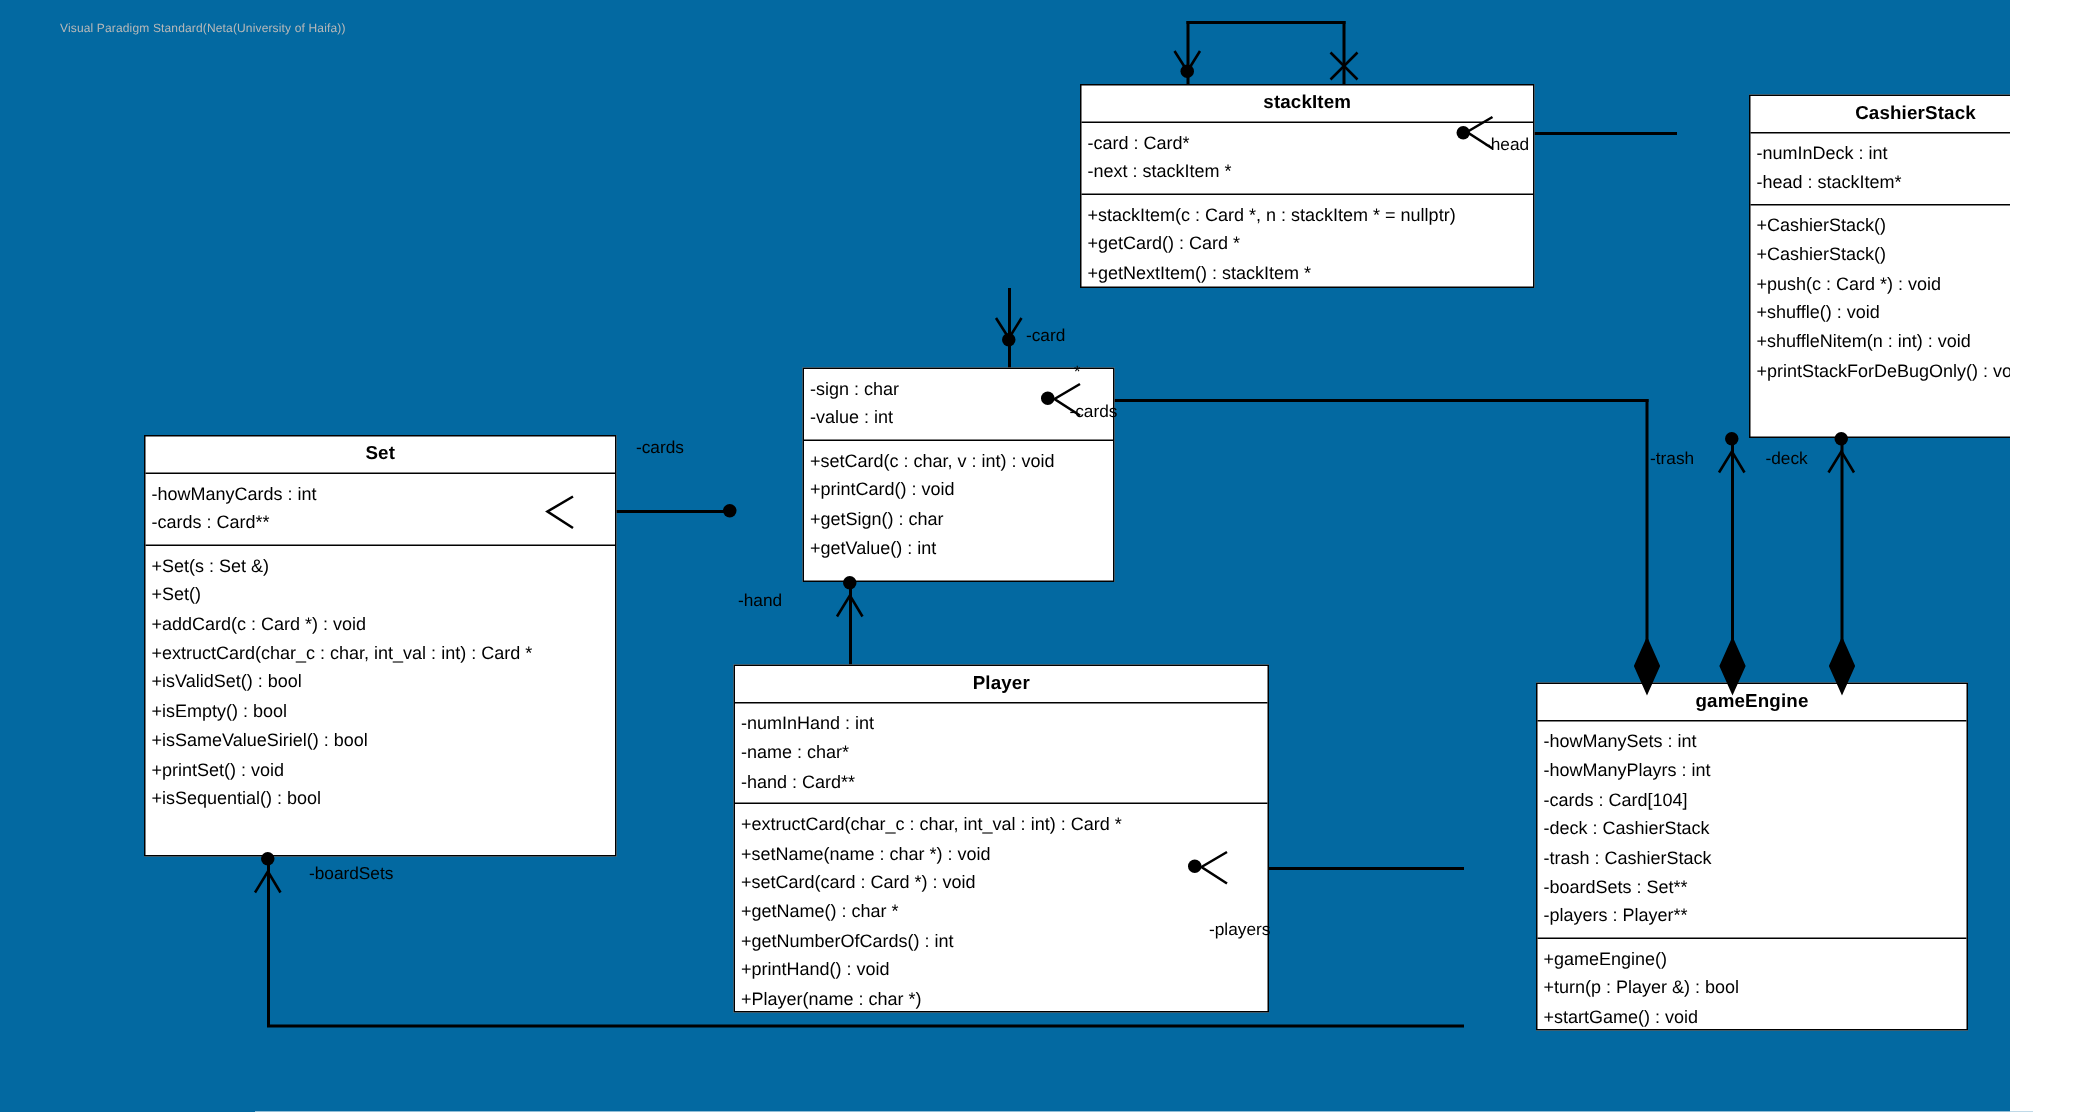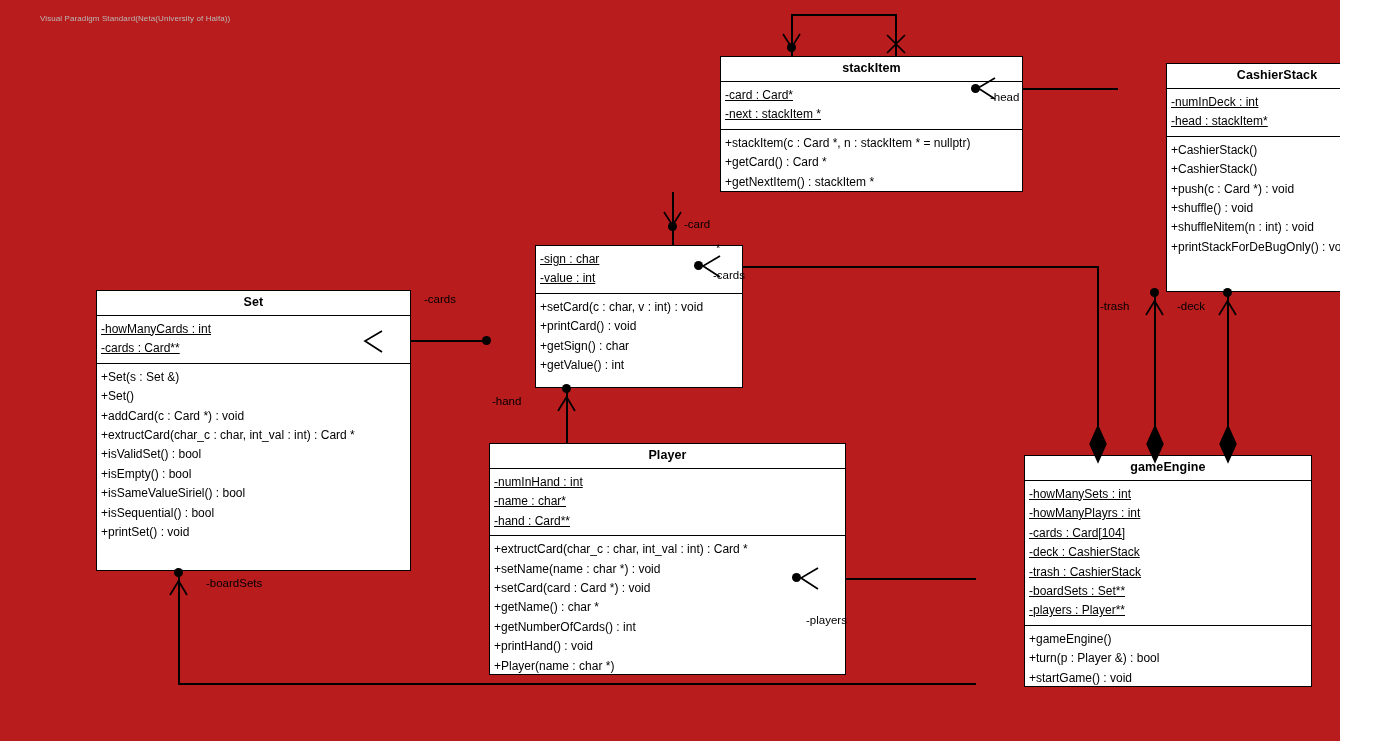--- a/index.html
+++ b/index.html
@@ -9,21 +9,21 @@
     background: #ffffff;
   }
   body {
     font-family: "Liberation Sans", sans-serif;
     -webkit-font-smoothing: antialiased;
   }
   #canvas {
     position: relative;
     width: 1340px;
     height: 741px;
-    background: #b91c1c;
+    background: #0369a1;
     overflow: hidden;
   }
   
   .watermark {
     position: absolute;
     left: 40px;
     top: 14px;
     font-size: 8px;
     color: #b9b9b9;
     letter-spacing: .1px;
@@ -47,21 +47,20 @@
     padding: 5px 4px 5px 4px;
     border-bottom: 1.5px solid #000;
     line-height: 1.1;
     letter-spacing: .1px;
   }
   .uml-compartment {
     padding: 4px 0 4px 0;
   }
   .uml-compartment.attrs {
     border-bottom: 1.5px solid #000;
-    text-decoration: underline;
   }
   .uml-compartment.last {
     border-bottom: none;
   }
   .uml-row {
     font-size: 12px;
     color: #000;
     line-height: 1.62;
     padding: 0 4px 0 4px;
     white-space: nowrap;
@@ -280,22 +279,22 @@
       <div class="uml-row">-cards : Card**</div>
     </div>
     <div class="uml-compartment last">
       <div class="uml-row">+Set(s : Set &amp;)</div>
       <div class="uml-row">+Set()</div>
       <div class="uml-row">+addCard(c : Card *) : void</div>
       <div class="uml-row">+extructCard(char_c : char, int_val : int) : Card *</div>
       <div class="uml-row">+isValidSet() : bool</div>
       <div class="uml-row">+isEmpty() : bool</div>
       <div class="uml-row">+isSameValueSiriel() : bool</div>
+      <div class="uml-row">+printSet() : void</div>
       <div class="uml-row">+isSequential() : bool</div>
-      <div class="uml-row">+printSet() : void</div>
     </div>
   </div>
 
   <div class="uml-class" style="left:441px; top:443px; width:357px; height:232px;">
     <div class="uml-name">Player</div>
     <div class="uml-compartment attrs">
       <div class="uml-row">-numInHand : int</div>
       <div class="uml-row">-name : char*</div>
       <div class="uml-row">-hand : Card**</div>
     </div>

